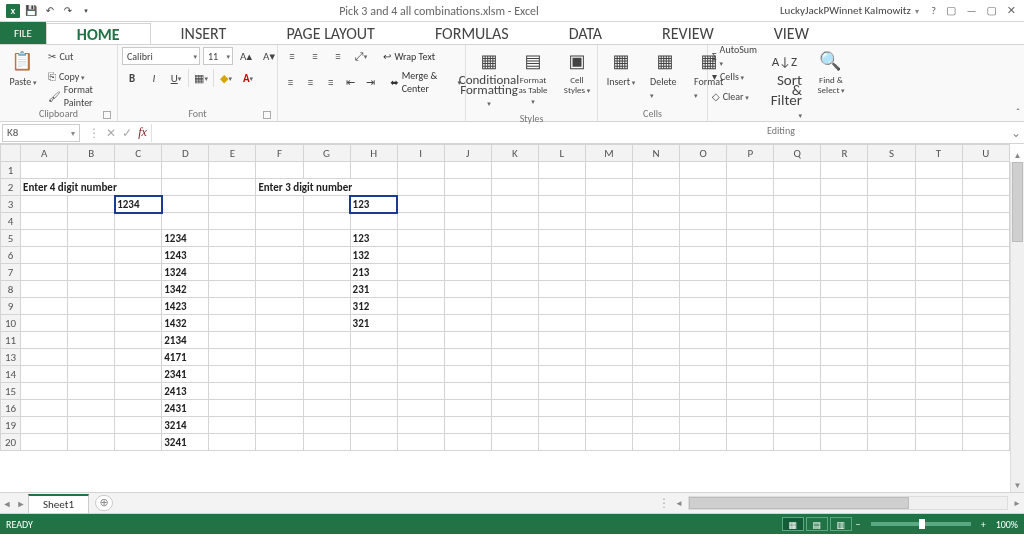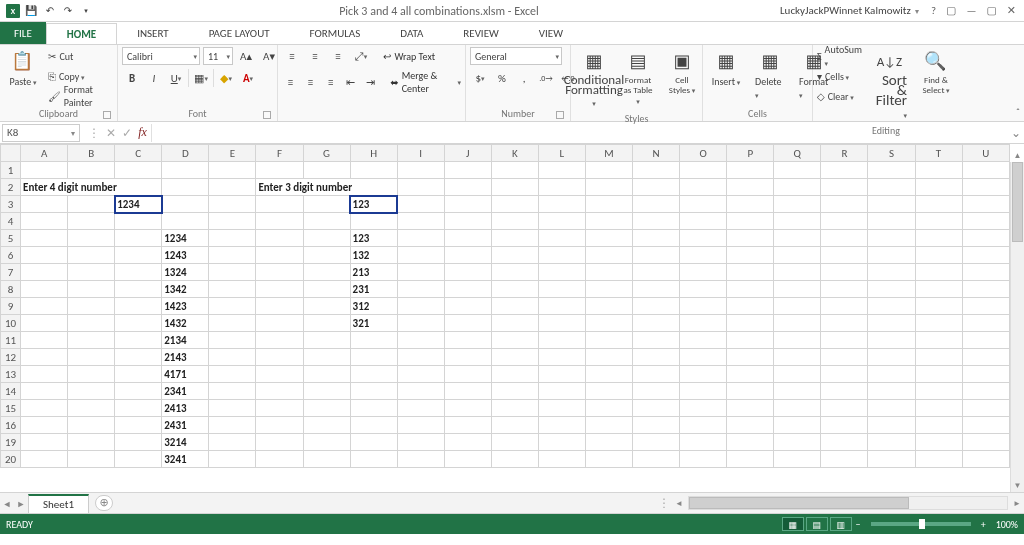--- a/index.html
+++ b/index.html
@@ -10,21 +10,21 @@
   .titlebar .qat { display: flex; align-items: center; gap: 6px; padding: 0 6px; }
   .titlebar .qat .box { width: 12px; height: 12px; display: inline-flex; align-items: center; justify-content: center; font-size: 10px; color: #444; }
   .xl-icon { width: 14px; height: 14px; background: #217346; color: #fff; font-size: 8px; font-weight: bold; display: inline-flex; align-items: center; justify-content: center; border-radius: 1px;}
   .titlebar .title { flex: 1; text-align: center; font-size: 12px; color: #666; }
   .titlebar .winctrl { display: flex; gap: 10px; padding: 0 8px; color: #666; font-size: 11px; }
   .titlebar .user { color: #444; font-size: 11px; padding-right: 4px;}
 
   
   .tabs { height: 22px; display: flex; align-items: flex-end; background: #fff; }
   .tabs .file { background: #217346; color: #fff; padding: 4px 14px; font-size: 11px; height: 22px; display: flex; align-items: center; }
-  .tabs .tab { padding: 4px 20px; font-size: 11px; color: #444; height: 22px; display: flex; align-items: center; text-transform: uppercase; }
+  .tabs .tab { padding: 4px 30px; font-size: 16px; color: #444; height: 22px; display: flex; align-items: center; text-transform: uppercase; }
   .tabs .tab.active { background: #fff; border-top: 1px solid #d4d4d4; border-left: 1px solid #d4d4d4; border-right: 1px solid #d4d4d4; color: #217346; font-weight: 600; border-bottom: 1px solid #fff; margin-bottom: -1px;}
 
   
   .ribbon { height: 78px; background: #f9f9f9; border-top: 1px solid #d4d4d4; border-bottom: 1px solid #d4d4d4; display: flex; position: relative; }
   .group { border-right: 1px solid #e0e0e0; display: flex; flex-direction: column; padding: 2px 4px 0 4px; }
   .group-body { flex: 1; display: flex; align-items: flex-start; gap: 6px;}
   .group-label { font-size: 10px; color: #777; text-align: center; padding: 1px 0; position: relative;}
   .group-label .launcher { position: absolute; right: 2px; bottom: 2px; width: 8px; height: 8px; border: 1px solid #aaa; font-size:6px; line-height:6px;}
   .bigbtn { display: flex; flex-direction: column; align-items: center; gap: 2px; font-size: 10px; color: #444; padding: 2px 4px; min-width: 38px;}
   .bigbtn .icon { width: 24px; height: 24px; display:flex; align-items:center; justify-content:center; font-size:18px;}
@@ -190,33 +190,20 @@
         <span class="btnsm">⇥</span>
         <span style="width:6px;"></span>
         <span class="dd" style="font-size:10px;display:flex;gap:3px;align-items:center;">
             <span>⬌</span>
             <span>Merge &amp; Center</span>
           </span>
       </div>
     </div>
   </div>
 
-  <div class="group" style="width:105px;">
-    <div class="group-body" style="flex-direction:column;gap:4px;">
-      <span class="sel" style="width:92px;">General</span>
-      <div style="display:flex;gap:2px;">
-        <span class="btnsm dd">$</span>
-        <span class="btnsm">%</span>
-        <span class="btnsm">,</span>
-        <span class="btnsm" style="font-size:8px;">.0→</span>
-        <span class="btnsm" style="font-size:8px;">←.0</span>
-      </div>
-    </div>
-    <div class="group-label"><span>Number</span><span class="launcher"></span></div>
-  </div>
 
   <div class="group" style="width:132px;">
     <div class="group-body">
       <div class="bigbtn">
           <span class="icon">▦</span>
           <span class="dd" style="font-size:13px;line-height:10px;text-align:center;">Conditional Formatting</span>
         </div>
       <div class="bigbtn">
           <span class="icon">▤</span>
           <span class="dd" style="font-size:9px;line-height:10px;text-align:center;">Format as Table</span>
@@ -570,44 +557,20 @@
           <td></td>
           <td></td>
           <td></td>
           <td></td>
           <td></td>
           <td></td>
           <td></td>
           <td></td>
         </tr>
         <tr>
-          <th class="rowhdr">12</th>
-          <td></td>
-          <td></td>
-          <td></td>
-          <td class="bold num">2143</td>
-          <td></td>
-          <td></td>
-          <td></td>
-          <td></td>
-          <td></td>
-          <td></td>
-          <td></td>
-          <td></td>
-          <td></td>
-          <td></td>
-          <td></td>
-          <td></td>
-          <td></td>
-          <td></td>
-          <td></td>
-          <td></td>
-          <td></td>
-        </tr>
-        <tr>
           <th class="rowhdr">13</th>
           <td></td>
           <td></td>
           <td></td>
           <td class="bold num">4171</td>
           <td></td>
           <td></td>
           <td></td>
           <td></td>
           <td></td>

